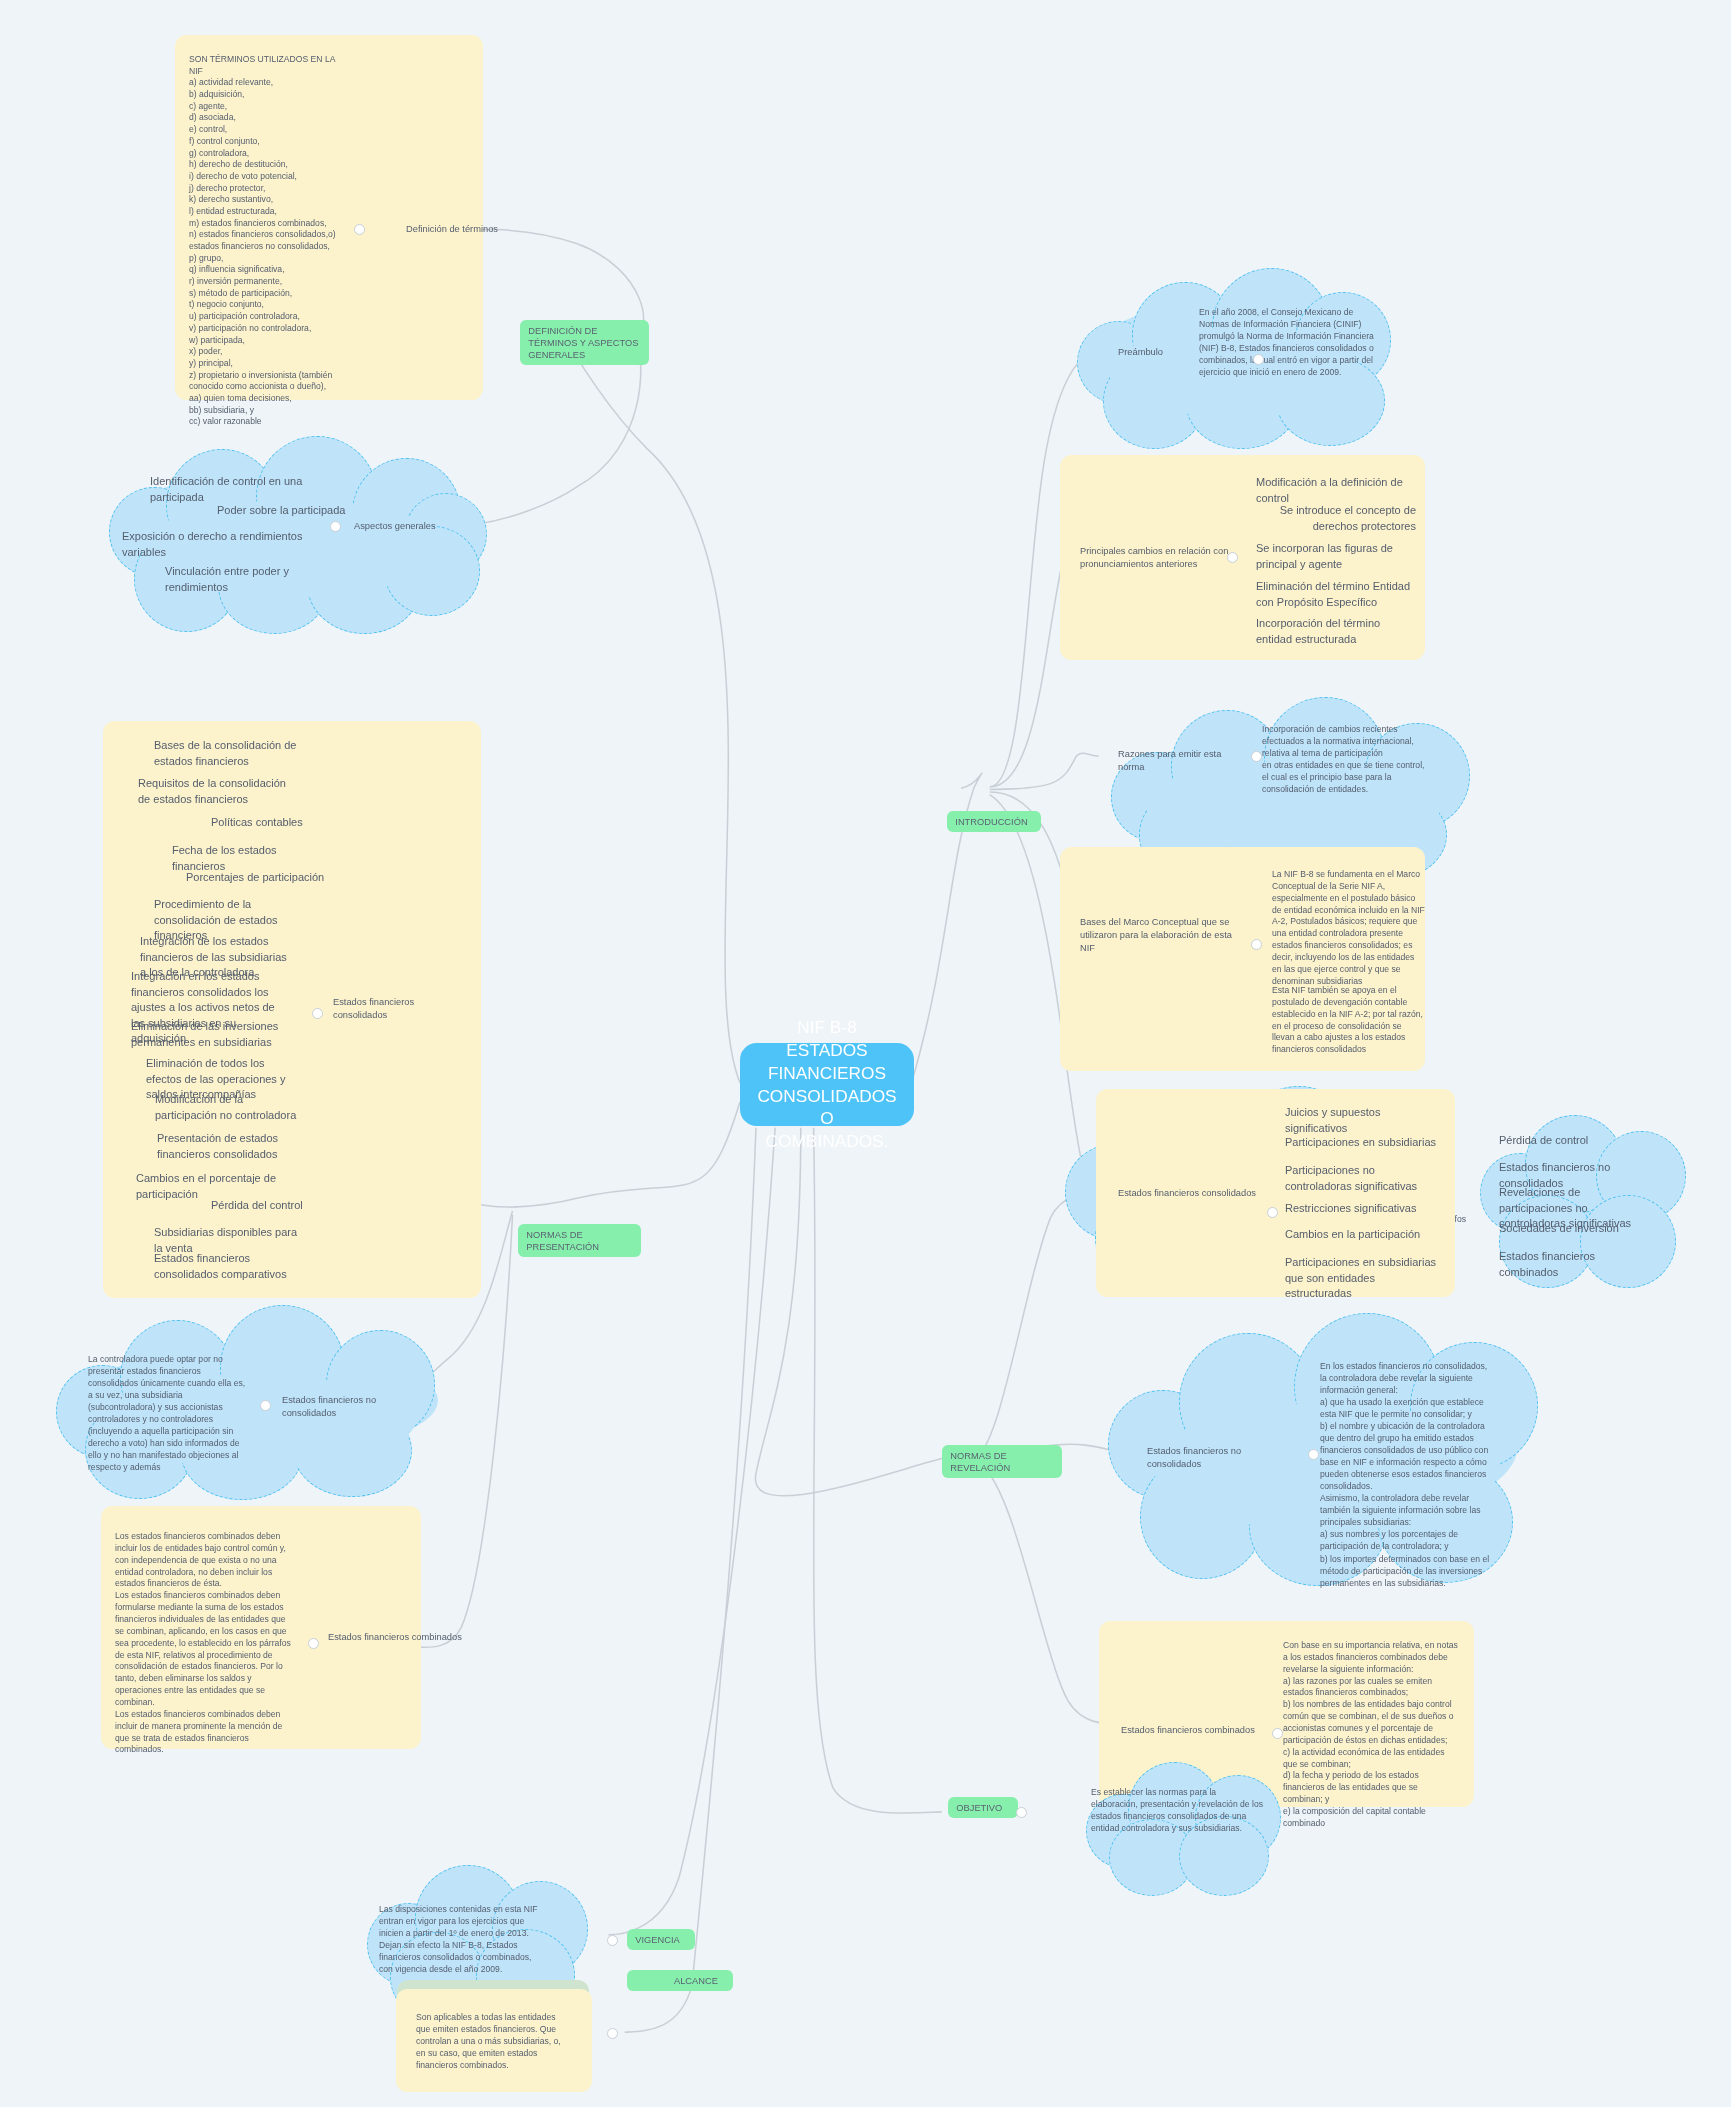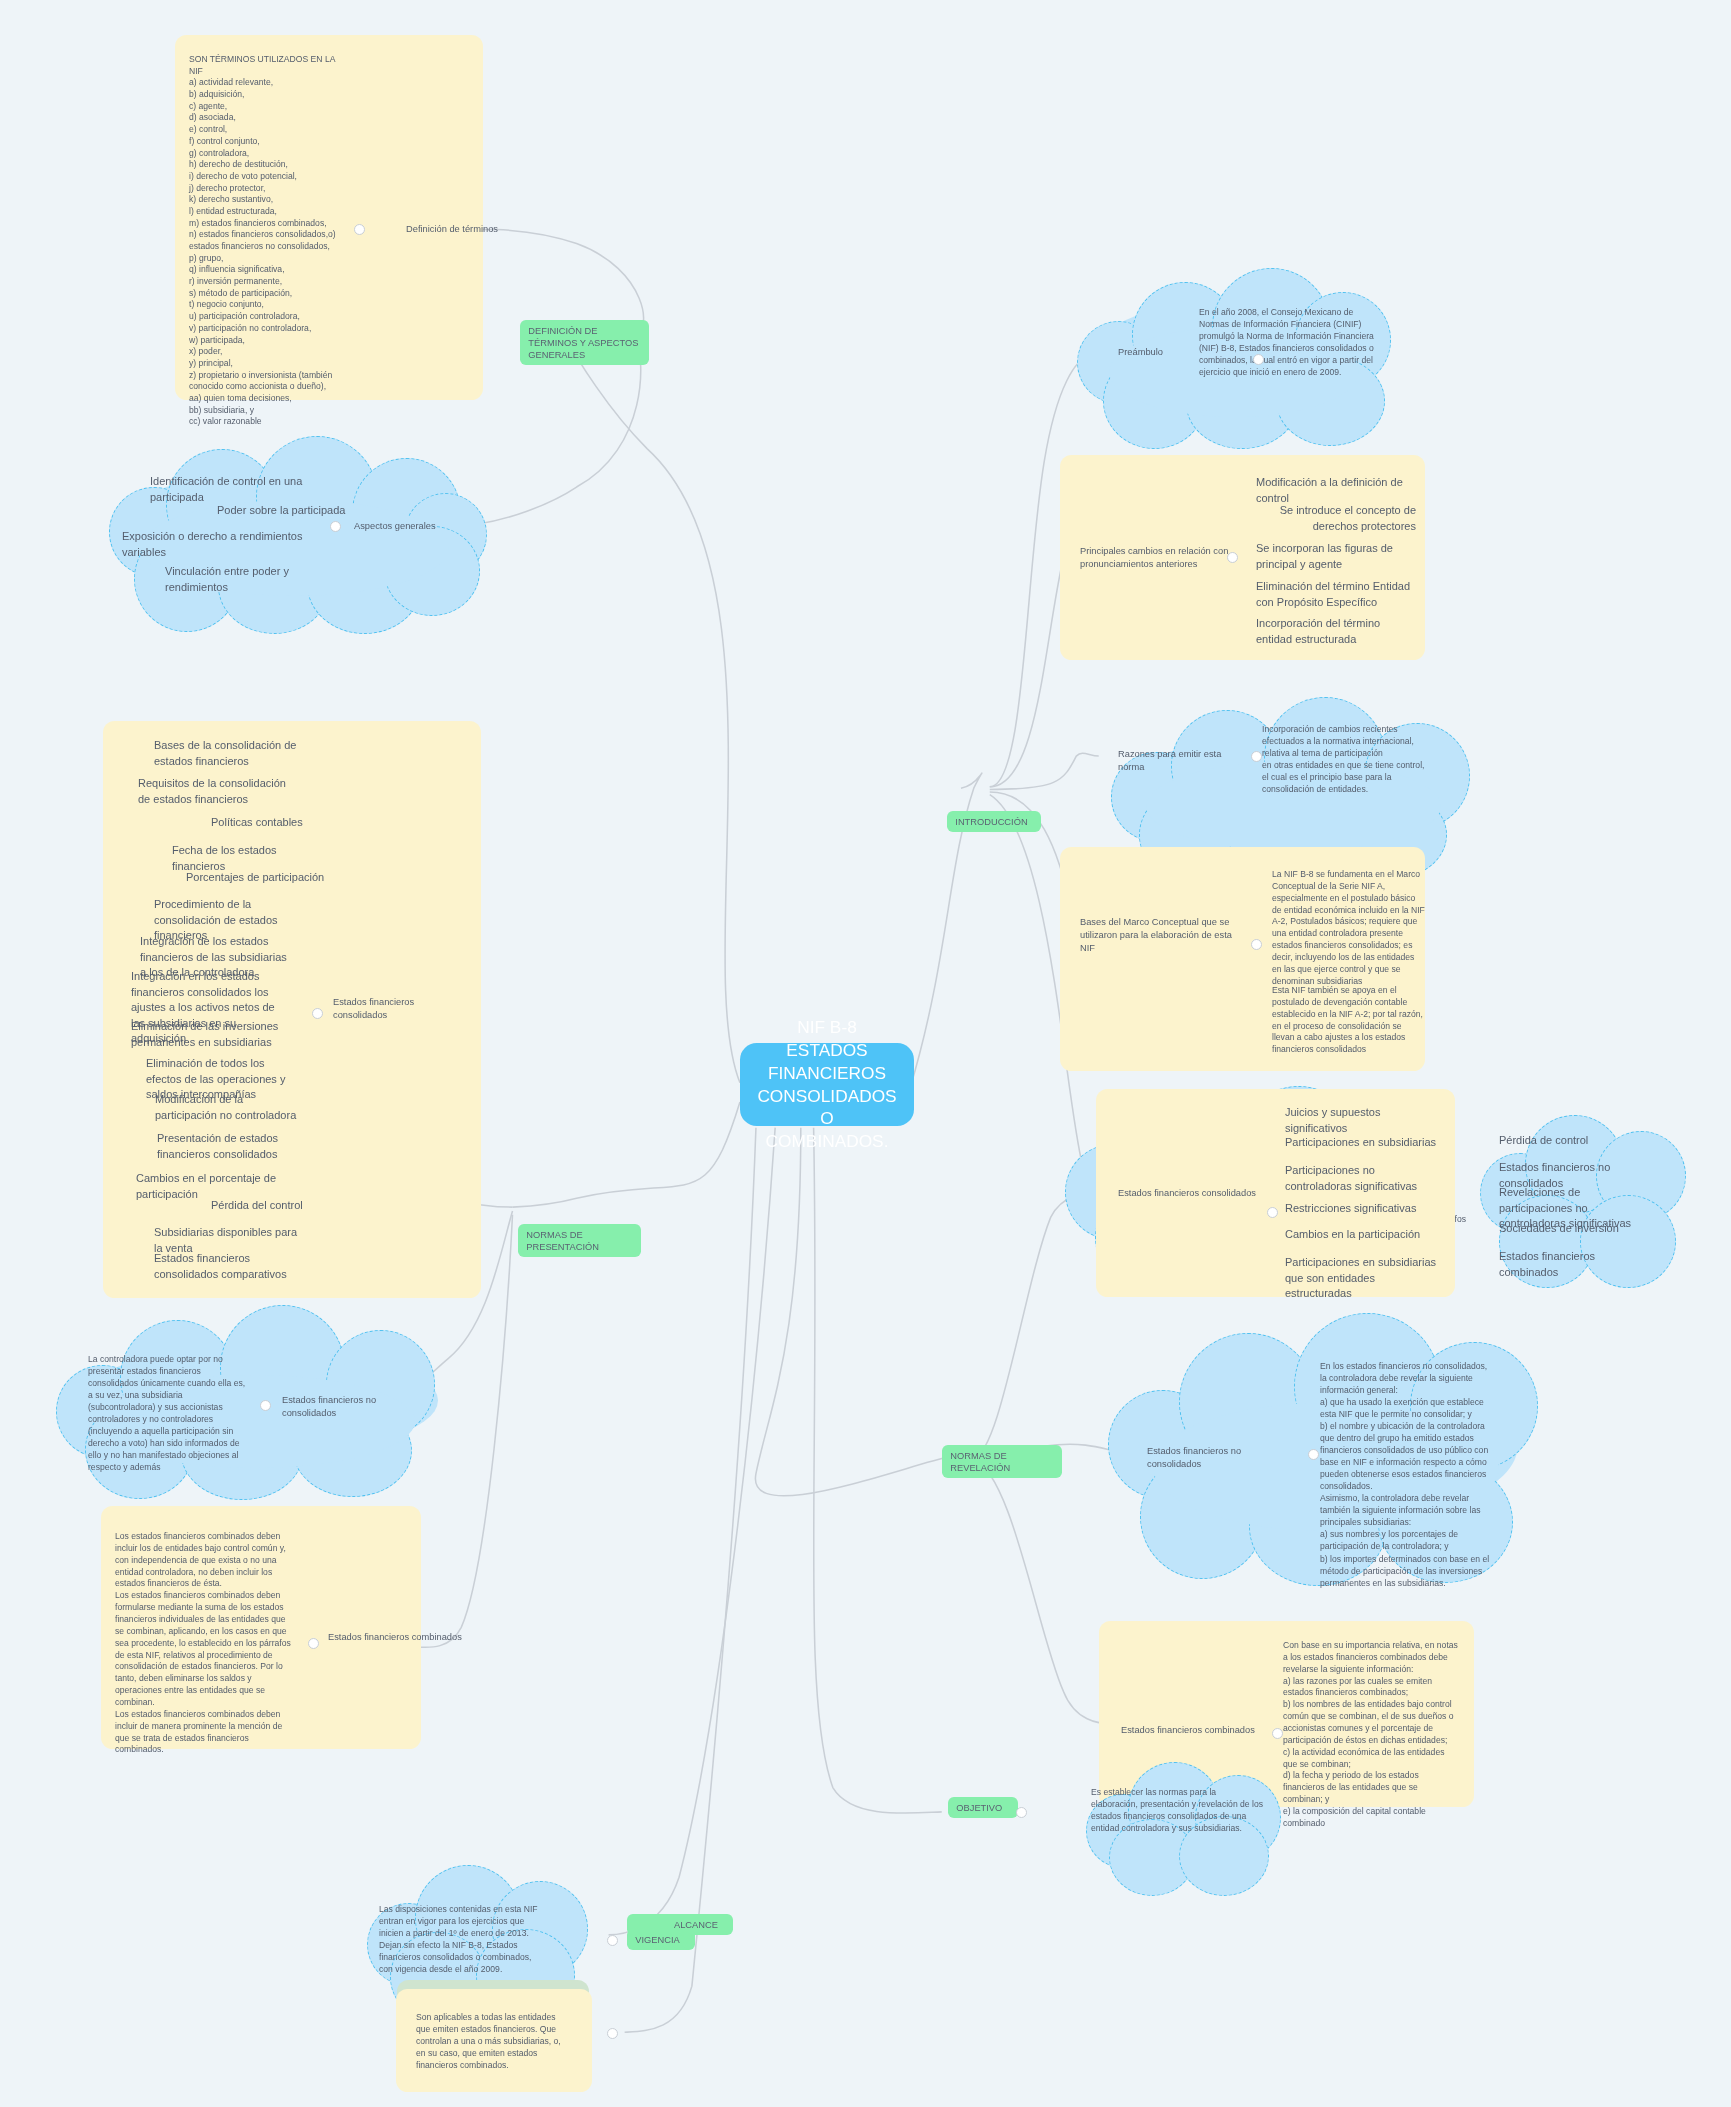--- a/index.html
+++ b/index.html
@@ -344,17 +344,17 @@
     <i style="left:26px;top:80px;width:96px;height:90px;"></i>
     <i style="left:112px;top:77px;width:99px;height:93px;"></i>
   </div>
   <div class="node tiny" style="left:379px;top:1903px;width:160px;line-height:1.4;">Las disposiciones contenidas en esta NIF entran en vigor para los ejercicios que inicien a partir del 1º de enero de 2013. Dejan sin efecto la NIF B-8, Estados financieros consolidados o combinados, con vigencia desde el año 2009.</div>
   <div class="tag" style="left:627px;top:1929px;width:51px;">VIGENCIA</div>
   <div class="dot" style="left:607px;top:1935px;"></div>
 
   <div class="green" style="left:397px;top:1980px;width:192px;height:83px;"></div>
   <div class="panel yellow" style="left:396px;top:1989px;width:196px;height:103px;"></div>
   <div class="node tiny" style="left:416px;top:2011px;width:154px;line-height:1.4;">Son aplicables a todas las entidades que emiten estados financieros. Que controlan a una o más subsidiarias, o, en su caso, que emiten estados financieros combinados.</div>
-  <div class="tag" style="left:627px;top:1914px;width:51px;padding-left:47px;">ALCANCE</div>
+  <div class="tag" style="left:627px;top:1970px;width:51px;padding-left:47px;">ALCANCE</div>
   <div class="dot" style="left:607px;top:2028px;"></div>
 
 </div>
 
 
 </body></html>

